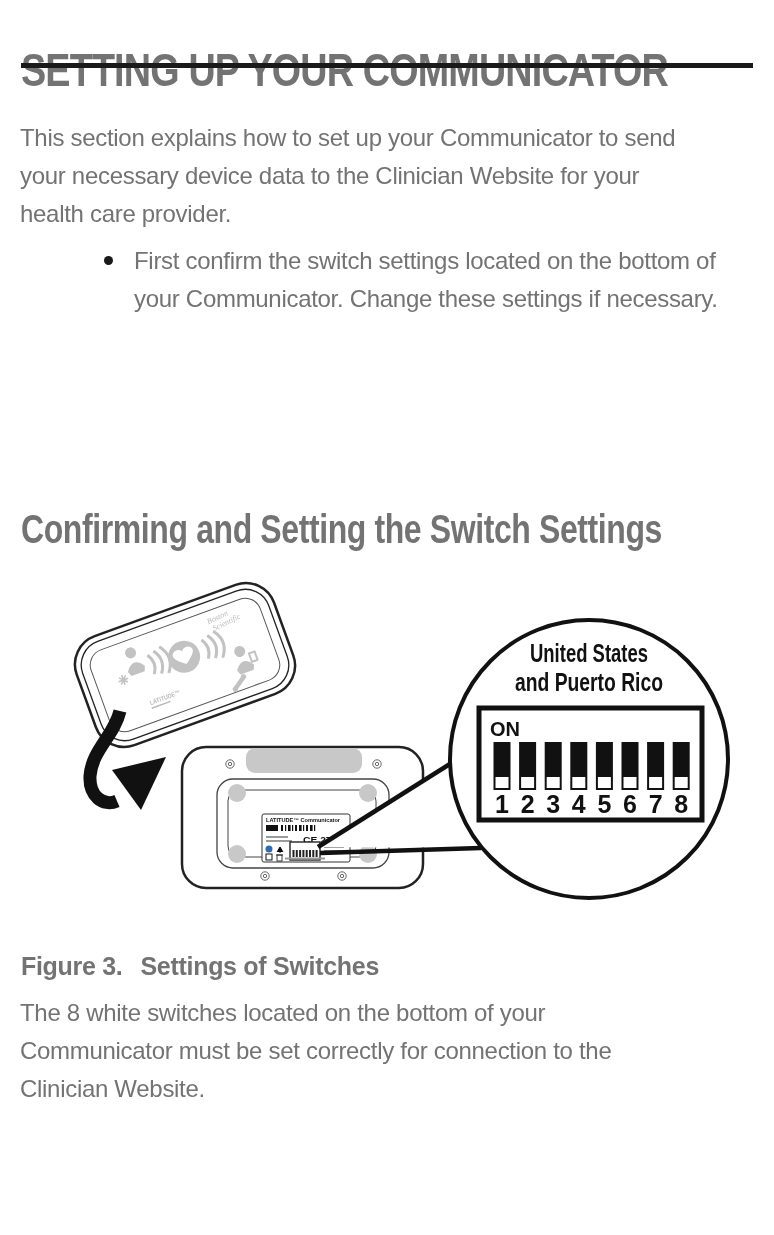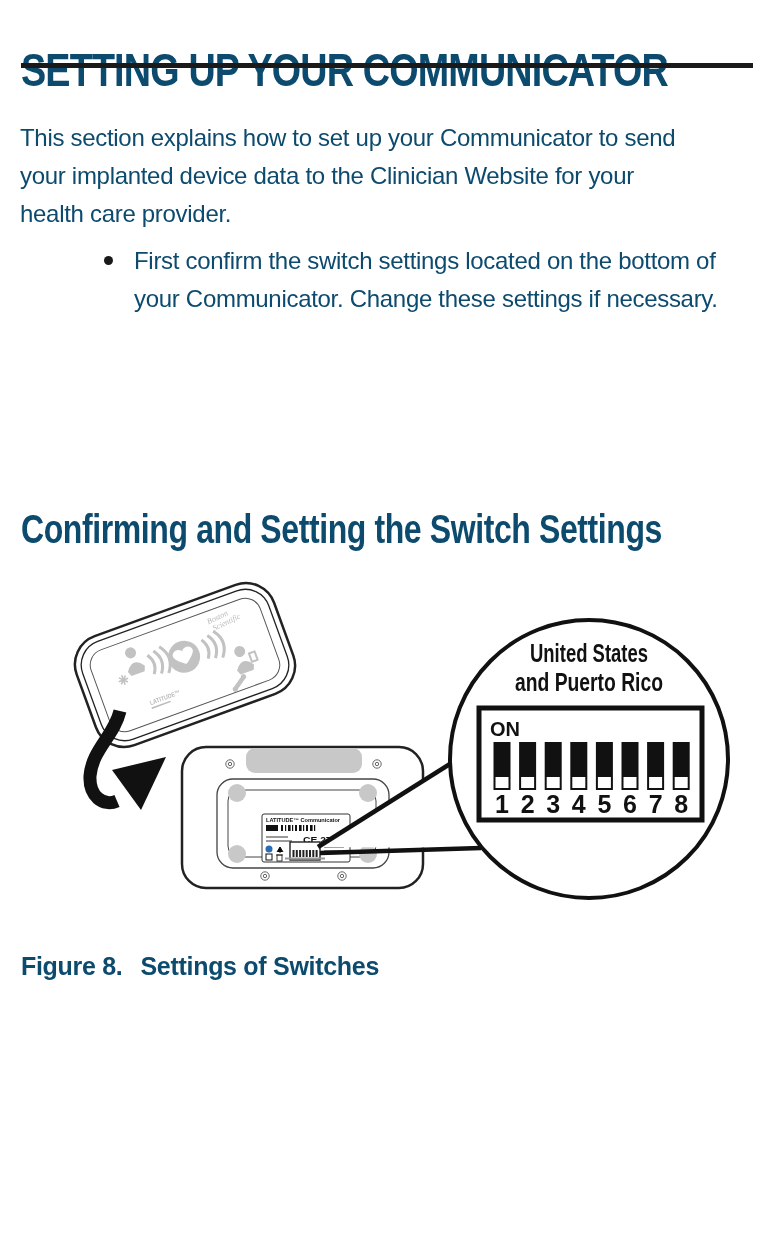--- a/index.html
+++ b/index.html
@@ -1,18 +1,18 @@
 <!DOCTYPE html>
 <html><head>
 <meta charset="utf-8">
 <style>
   html,body { margin:0; padding:0; background:#ffffff; }
   .page {
     position:relative; width:774px; height:1235px; background:#ffffff;
-    font-family:"Liberation Sans", sans-serif; color:#0c4a6e; overflow:hidden;
+    font-family:"Liberation Sans", sans-serif; color:#737373; overflow:hidden;
   }
   .page-title {
     position:absolute; left:21px; top:12px;
     font-size:46px; font-weight:700; letter-spacing:-1px;
     transform:scaleX(0.82); transform-origin:0 0; white-space:nowrap;
   }
   .title-rule { position:absolute; left:21px; top:63px; width:732px; height:4.5px; background:#1a1a1a; }
   .body-text { font-size:24px; line-height:38px; letter-spacing:-0.3px; white-space:pre-line; }
   .intro { position:absolute; left:20px; top:95px; width:744px; }
   .bullets { position:absolute; left:88px; top:226px; width:686px; list-style:none; margin:16px; padding:0; }
@@ -43,21 +43,21 @@
 </style>
 </head>
 <body>
 
 <div class="page">
 
   <h1 class="page-title">SETTING UP YOUR COMMUNICATOR</h1>
   <div class="title-rule"></div>
 
   <p class="body-text intro">This section explains how to set up your Communicator to send
-your implanted device data to the Clinician Website for your
+your necessary device data to the Clinician Website for your
 health care provider.</p>
 
   <ul class="bullets">
     <li class="bullet-item">
       <span class="bullet-dot"></span>
       <span class="body-text">First confirm the switch settings located on the bottom of
 your Communicator. Change these settings if necessary.</span>
     </li>
   </ul>
 
@@ -249,17 +249,20 @@
             <text class="svg-num-text" x="630" y="253">6</text>
             <text class="svg-num-text" x="655.6" y="253">7</text>
             <text class="svg-num-text" x="681.2" y="253">8</text>
           </g>
         </g>
       </g>
     </svg>
   </div>
 
   <p class="figure-caption">
-    <span class="caption-label">Figure 8.</span><span>Settings of Switches</span>
+    <span class="caption-label">Figure 3.</span><span>Settings of Switches</span>
   </p>
 
+  <p class="body-text para-switches">The 8 white switches located on the bottom of your
+Communicator must be set correctly for connection to the
+Clinician Website.</p>
 
 </div>
 
 </body></html>

